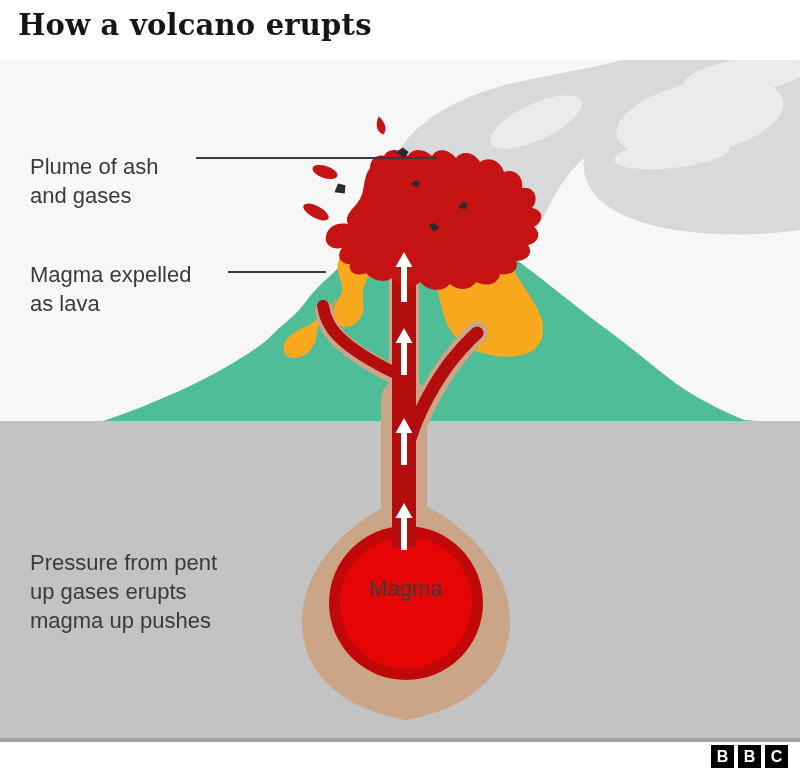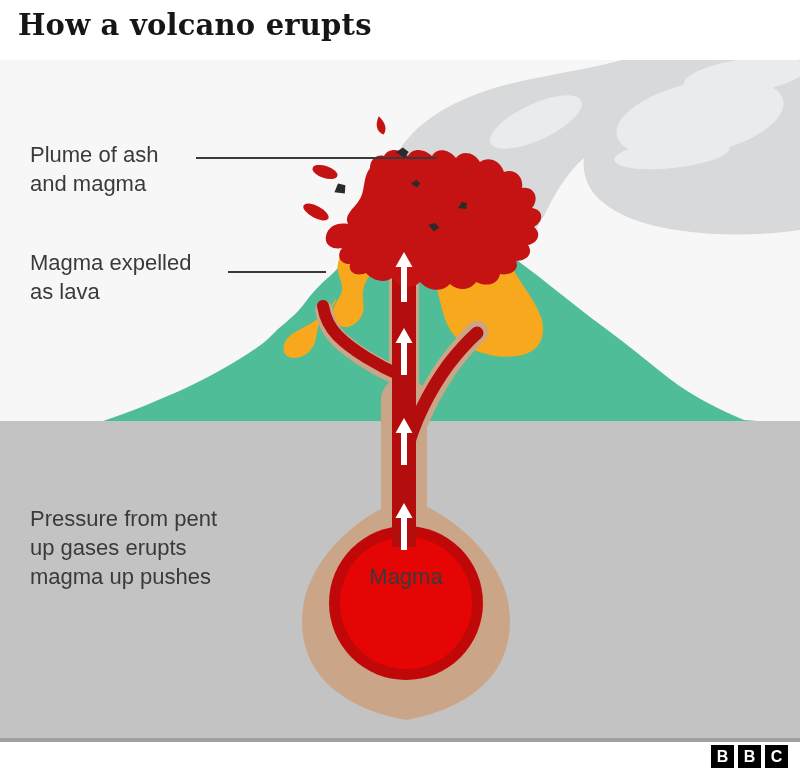--- a/index.html
+++ b/index.html
@@ -9,25 +9,25 @@
   }
   .header{position:relative;width:800px;height:60px;background:#ffffff;}
   .title{
     position:absolute;left:18px;top:8px;margin:0;
     font-family:"DejaVu Serif","Liberation Serif",serif;
     font-weight:700;font-size:29px;color:#161616;letter-spacing:.2px;
   }
   .canvas{position:relative;width:800px;height:682px;background:#F7F7F7;}
   .canvas svg{position:absolute;left:0;top:0;}
   .lbl{
-    position:absolute;font-size:22px;line-height:29px;color:#3A3A3A;white-space:nowrap;
+    position:absolute;font-size:22px;line-height:29px;color:#3A3A3A;white-space:nowrap;margin-top:12px;
   }
   .lbl-plume{left:30px;top:80px;}
   .lbl-lava{left:30px;top:188px;}
-  .lbl-pressure{left:30px;top:444px;}
+  .lbl-pressure{left:30px;top:476px;}
   .lbl-chamber{left:326px;top:502px;width:160px;text-align:center;white-space:normal;line-height:30px;}
   .footer{
     position:relative;width:800px;height:29px;background:#ffffff;
     display:flex;align-items:center;justify-content:flex-end;gap:4px;padding-right:12px;box-sizing:border-box;
   }
   .bbc-square{
     width:23px;height:23px;background:#000;color:#fff;
     display:flex;align-items:center;justify-content:center;
     font-weight:700;font-size:16px;font-family:"Liberation Sans",sans-serif;
   }
@@ -180,21 +180,21 @@
       <path d="M404,192 L412.5,207 L407,207 L407,242 L401,242 L401,207 L395.5,207 Z" fill="#FFFFFF"></path>
       <path d="M404,268 L412.5,283 L407,283 L407,315 L401,315 L401,283 L395.5,283 Z" fill="#FFFFFF"></path>
       <path d="M404,358 L412.5,373 L407,373 L407,405 L401,405 L401,373 L395.5,373 Z" fill="#FFFFFF"></path>
       <path d="M404,443 L412.5,458 L407,458 L407,490 L401,490 L401,458 L395.5,458 Z" fill="#FFFFFF"></path>
 
       <rect x="0" y="678" width="800" height="4" fill="#9FA0A1"></rect>
     </svg>
 
     <div class="lbl lbl-plume">
       <div>Plume of ash</div>
-      <div>and magma</div>
+      <div>and gases</div>
     </div>
     <div class="lbl lbl-lava">
       <div>Magma expelled</div>
       <div>as lava</div>
     </div>
     <div class="lbl lbl-pressure">
       <div>Pressure from pent</div>
       <div>up gases erupts</div>
       <div>magma up pushes</div>
     </div>

